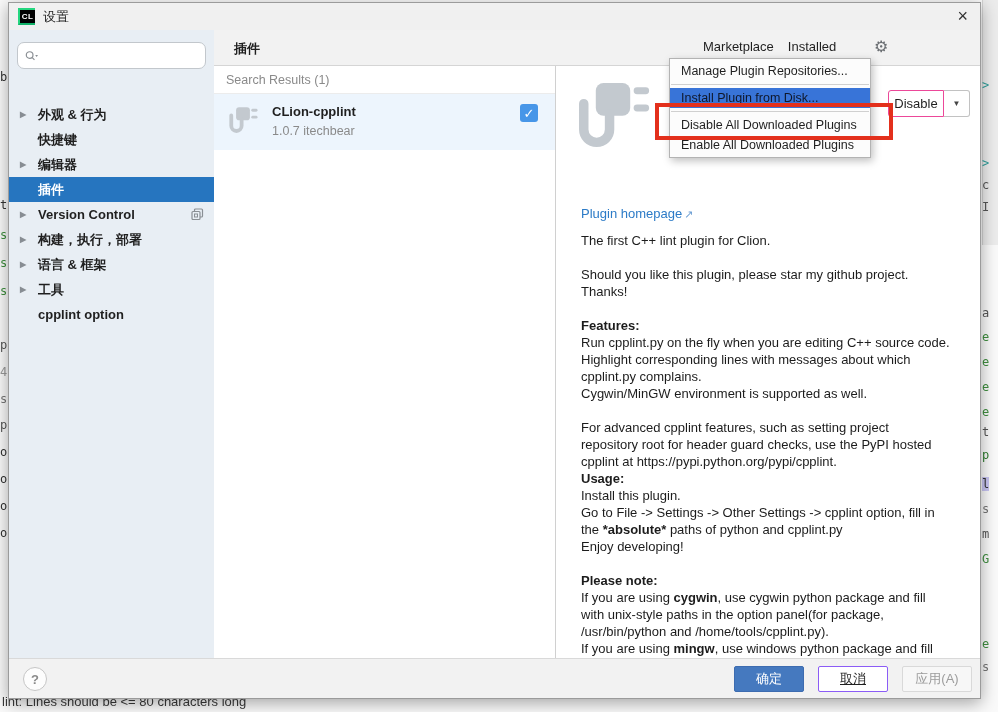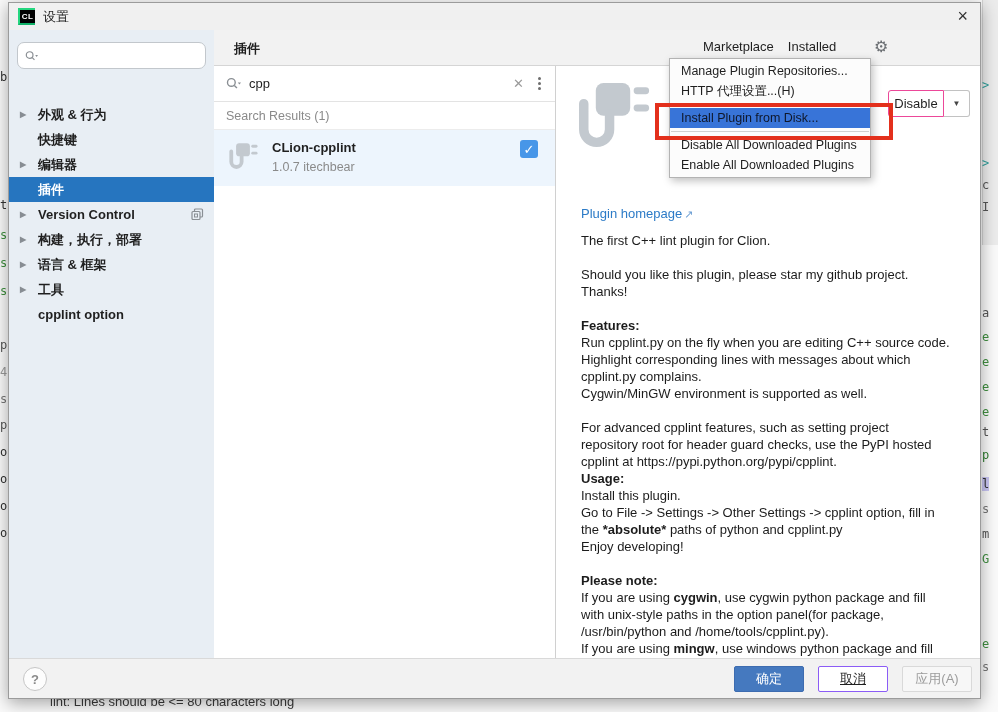--- a/index.html
+++ b/index.html
@@ -2,21 +2,21 @@
 <html><head>
 <meta charset="utf-8">
 <style>
   * { margin:0; padding:0; box-sizing:border-box; }
   html,body { width:998px; height:712px; overflow:hidden; }
   body { position:relative; background:#fafafa; font-family:"Liberation Sans", sans-serif; color:#1f1f1f; }
 
   
   .bg-frag { position:absolute; font-size:12px; font-family:"DejaVu Sans Mono", monospace; white-space:pre; z-index:1; }
   .bg-right-panel { position:absolute; right:0; top:345; width:16px; height:245px; background:#ececec; border-left:1px solid #d4d4d4; z-index:1; }
-  .bg-bottom-text { position:absolute; left:2px; top:694px; font-size:13px; color:#3a3a3a; z-index:1; white-space:nowrap;margin-left:48px; }
+  .bg-bottom-text { position:absolute; left:2px; top:694px; font-size:13px; color:#3a3a3a; z-index:1; white-space:nowrap; }
 
   
   .dialog { position:absolute; left:8px; top:2px; width:973px; height:697px; background:#fff;
             border:1px solid #9b9b9b; box-shadow:0 4px 16px rgba(0,0,0,.35); z-index:5;padding-left:36px; }
 
   .titlebar { position:absolute; left:0; top:0; right:0; height:27px; background:#f0f0f0; display:flex; align-items:center; padding:0 9px; }
   .logo { width:17px; height:17px; background:#000; color:#fff; font-size:8px; font-weight:bold; display:flex; align-items:center; justify-content:center;
           border-left:2px solid #24d67e; border-top:2px solid #24d67e; border-bottom:2px solid #12b268; letter-spacing:.5px; }
   .win-title { margin-left:8px; font-size:13px; }
   .win-close { position:absolute; right:12px; top:1px; font-size:18px; color:#333; cursor:pointer; line-height:24px; }
@@ -164,34 +164,20 @@
   <div class="main-header">
     <div class="page-title">插件</div>
     <div class="tabs" id="tabs">
         <div class="tab">Marketplace</div>
         <div class="tab active">Installed</div>
       </div>
     <div class="gear">⚙</div>
   </div>
 
   <div class="list-pane">
-    <div class="list-search">
-      <svg width="15" height="13" viewBox="0 0 14 12">
-        <circle cx="5" cy="5" r="3.6" fill="none" stroke="#8a8f94" stroke-width="1.3"></circle>
-        <line x1="7.8" y1="7.8" x2="10.2" y2="10.2" stroke="#8a8f94" stroke-width="1.3"></line>
-        <path d="M11 5 l3 0 l-1.5 2 z" fill="#8a8f94"></path>
-      </svg>
-      <input value="cpp" style="">
-      <span class="icon-x">✕</span>
-      <span class="kebab">
-          <i></i>
-          <i></i>
-          <i></i>
-        </span>
-    </div>
     <div class="list-section">Search Results (1)</div>
     <div id="plugin-rows">
         <div class="plugin-row">
           <svg class="p-icon" width="38" height="38" viewBox="0 0 100 110">
             <rect x="30" y="12" width="40" height="38" rx="9" fill="#c3c9cf"></rect>
             <rect x="74" y="17" width="18" height="8" rx="4" fill="#c3c9cf"></rect>
             <rect x="74" y="37" width="18" height="8" rx="4" fill="#c3c9cf"></rect>
             <path d="M 46 48 v 18 a 15 15 0 0 1 -30 0 v -30" fill="none" stroke="#c3c9cf" stroke-width="11" stroke-linecap="round"></path>
           </svg>
           <div class="p-name">CLion-cpplint</div>
@@ -246,21 +232,20 @@
     <div class="help-btn">?</div>
     <div class="footer-btns">
       <div class="btn primary">确定</div>
       <div class="btn normal">取消</div>
       <div class="btn disabled">应用(A)</div>
     </div>
   </div>
 
   <div class="menu" id="gear-menu">
       <div class="menu-item">Manage Plugin Repositories...</div>
-      <div class="menu-item">HTTP 代理设置...(H)</div>
       <div class="menu-sep"></div>
       <div class="menu-item hl">Install Plugin from Disk...</div>
       <div class="menu-sep"></div>
       <div class="menu-item">Disable All Downloaded Plugins</div>
       <div class="menu-item">Enable All Downloaded Plugins</div>
     </div>
   <div class="red-box"></div>
 </div>
 
 <div class="bg-frag" style="top: 70px; left: 0px; color: rgb(51, 51, 51);">b</div>

